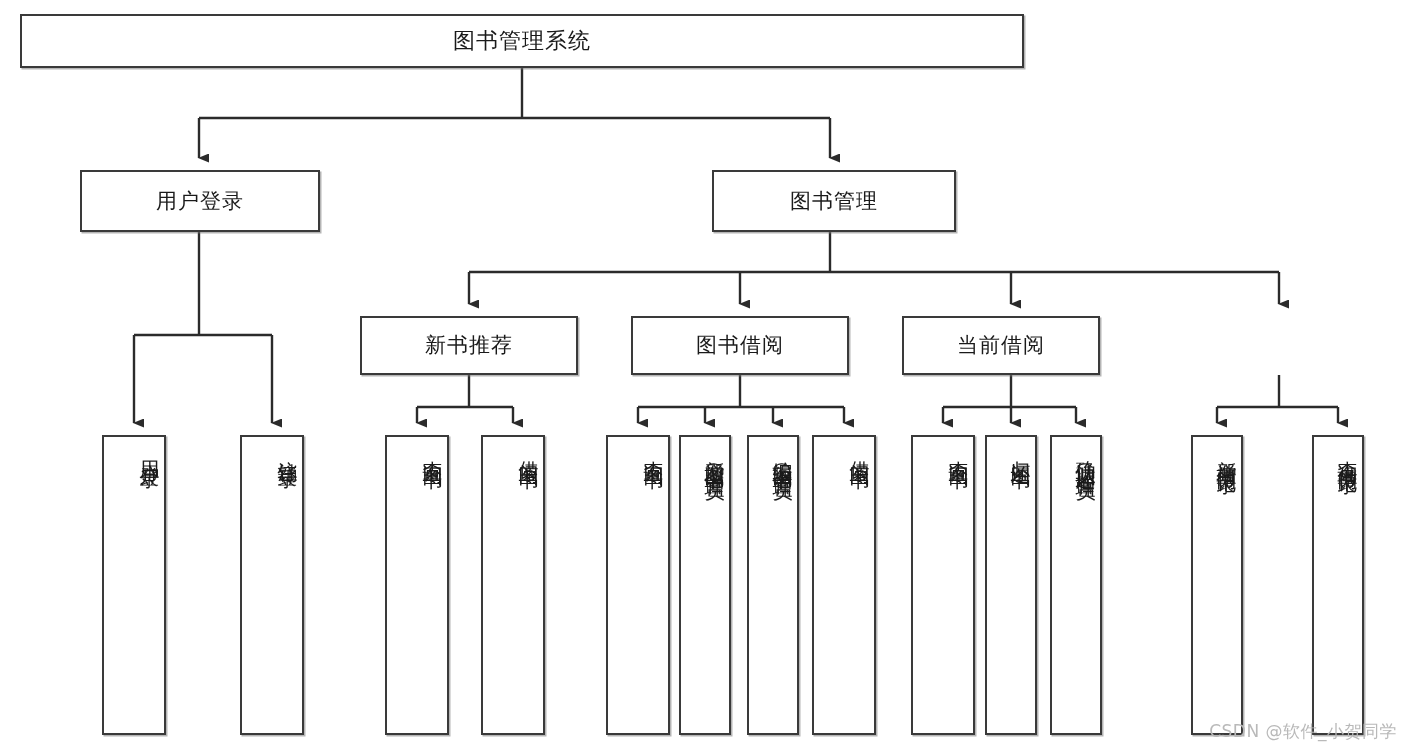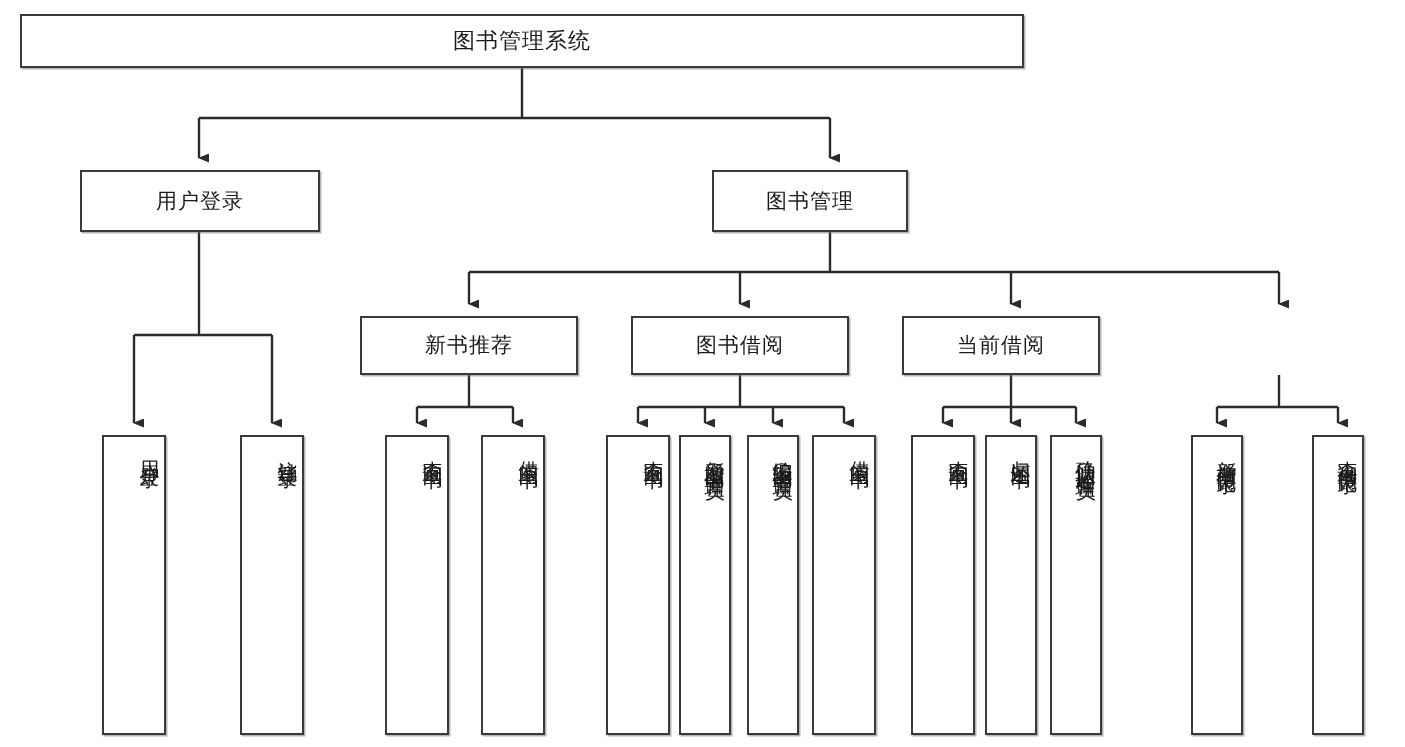--- a/index.html
+++ b/index.html
@@ -126,21 +126,21 @@
     </g>
   </svg>
 
   <div class="node horiz root" style="left:20px; top:14px; width:1004px; height:54px;">
     <span>图书管理系统</span>
   </div>
 
   <div class="node horiz" style="left:80px; top:170px; width:240px; height:62px;">
     <span>用户登录</span>
   </div>
-  <div class="node horiz" style="left:712px; top:170px; width:196px; height:62px;">
+  <div class="node horiz" style="left:712px; top:170px; width:244px; height:62px;">
     <span>图书管理</span>
   </div>
 
   <div class="node horiz" style="left:360px; top:316px; width:218px; height:59px;">
     <span>新书推荐</span>
   </div>
   <div class="node horiz" style="left:631px; top:316px; width:218px; height:59px;">
     <span>图书借阅</span>
   </div>
   <div class="node horiz" style="left:902px; top:316px; width:198px; height:59px;">
@@ -184,14 +184,15 @@
     <span class="leaf-text">确认归还（管理员）</span>
   </div>
 
   <div class="node leaf" style="left:1191px; top:435px; width:52px; height:300px;">
     <span class="leaf-text">新增借阅记录</span>
   </div>
   <div class="node leaf" style="left:1312px; top:435px; width:52px; height:300px;">
     <span class="leaf-text">查询借阅记录</span>
   </div>
 
+  <div class="watermark">CSDN @软件_小贺同学</div>
 
 </div>
 
 </body></html>

